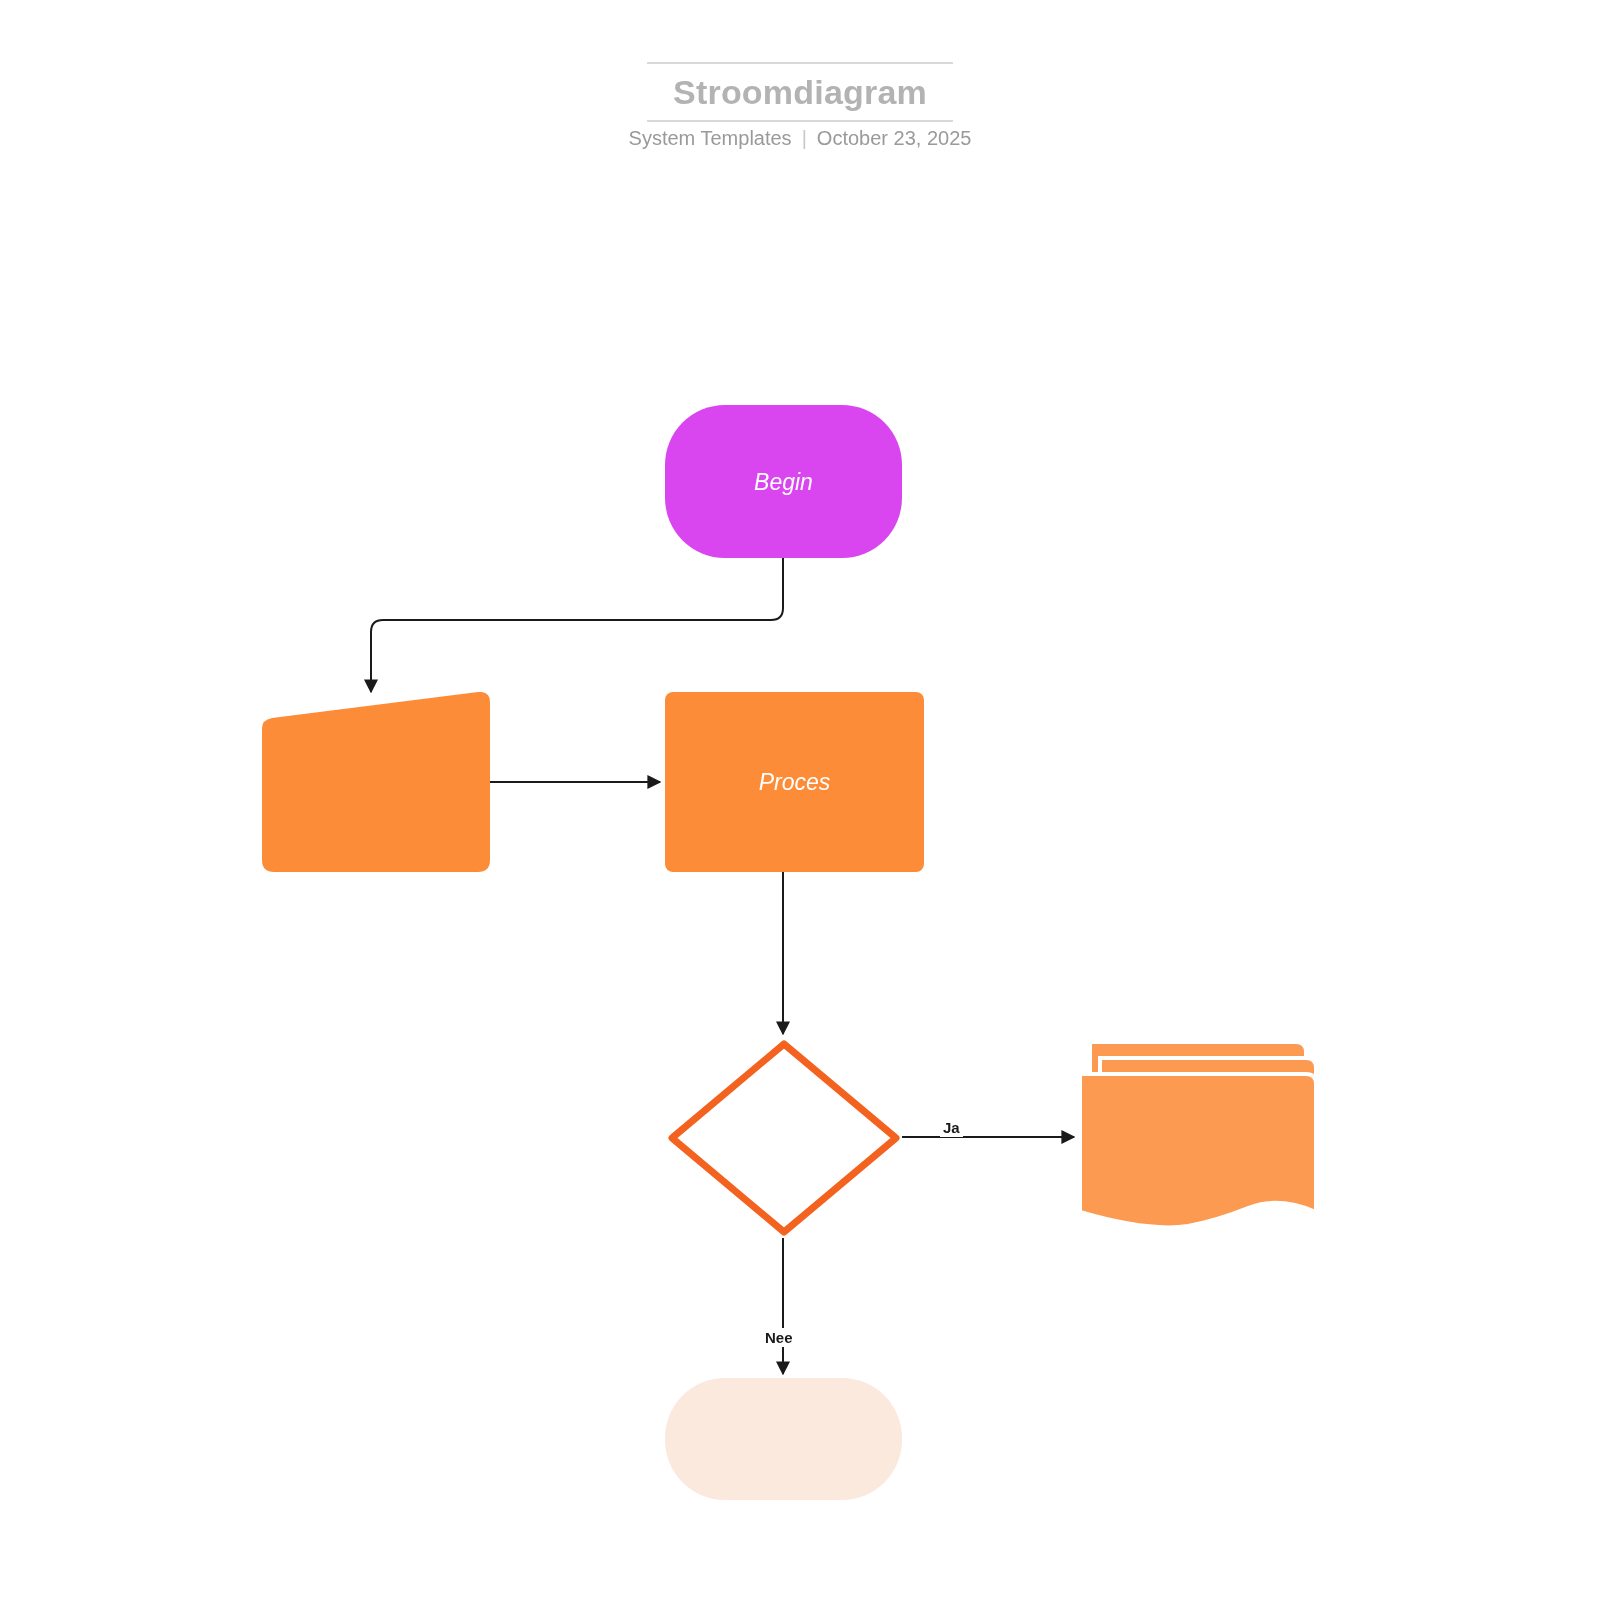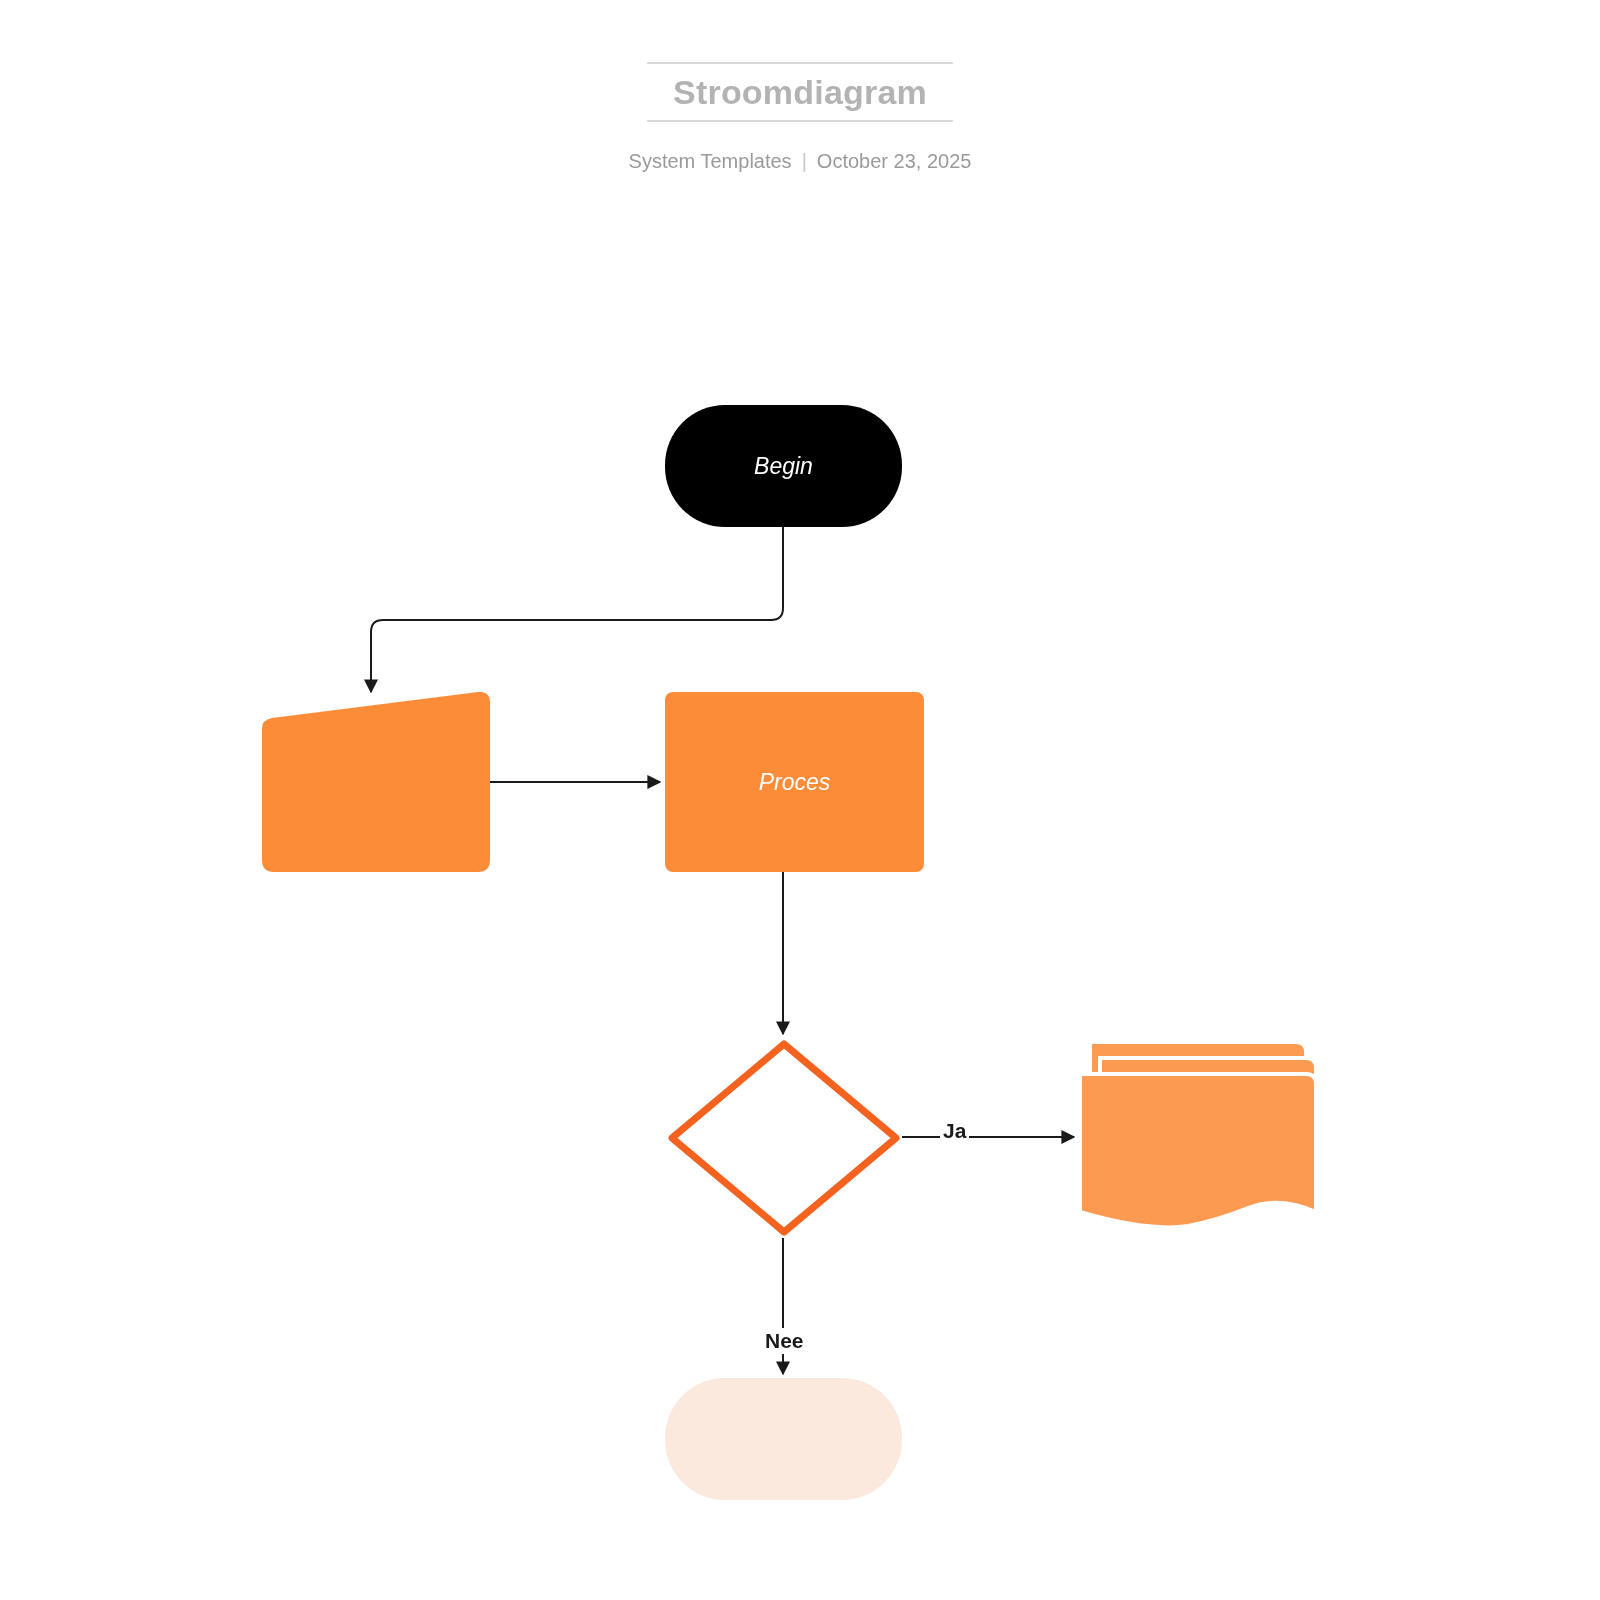--- a/index.html
+++ b/index.html
@@ -31,21 +31,21 @@
     font-weight: bold;
     color: #b3b3b3;
     letter-spacing: 0.2px;
     line-height: 44px;
     display: inline-block;
     padding: 6px 26px;
     border-top: 2px solid #d8d8d8;
     border-bottom: 2px solid #d8d8d8;
   }
   .subtitle {
-    margin-top: 28px;
+    margin-top: 5px;
     font-size: 20px;
     color: #9a9a9a;
   }
   .subtitle .sep {
     color: #c8c8c8;
     padding: 0 10px;
   }
   
   .node {
     position: absolute;
@@ -56,22 +56,22 @@
     text-align: center;
     color: #ffffff;
     font-style: italic;
     font-size: 23px;
     line-height: 30px;
   }
   #node-begin {
     left: 665px;
     top: 405px;
     width: 237px;
-    height: 122px;
-    background: #000000;
+    height: 153px;
+    background: #d946ef;
     border-radius: 60px;
   }
   #node-proces {
     left: 665px;
     top: 692px;
     width: 259px;
     height: 180px;
     background: #fd8c38;
     border-radius: 8px;
     text-align: right;
@@ -108,21 +108,21 @@
   #node-end {
     left: 665px;
     top: 1378px;
     width: 237px;
     height: 122px;
     background: #fbe9de;
     border-radius: 60px;
   }
   .edge-label {
     position: absolute;
-    font-size: 21px;
+    font-size: 15px;
     font-weight: bold;
     color: #1a1a1a;
     background: #ffffff;
     padding: 1px 3px;
   }
   #label-ja { left: 940px; top: 1118px; }
   #label-nee { left: 762px; top: 1328px; }
 </style>
 </head>
 <body>

